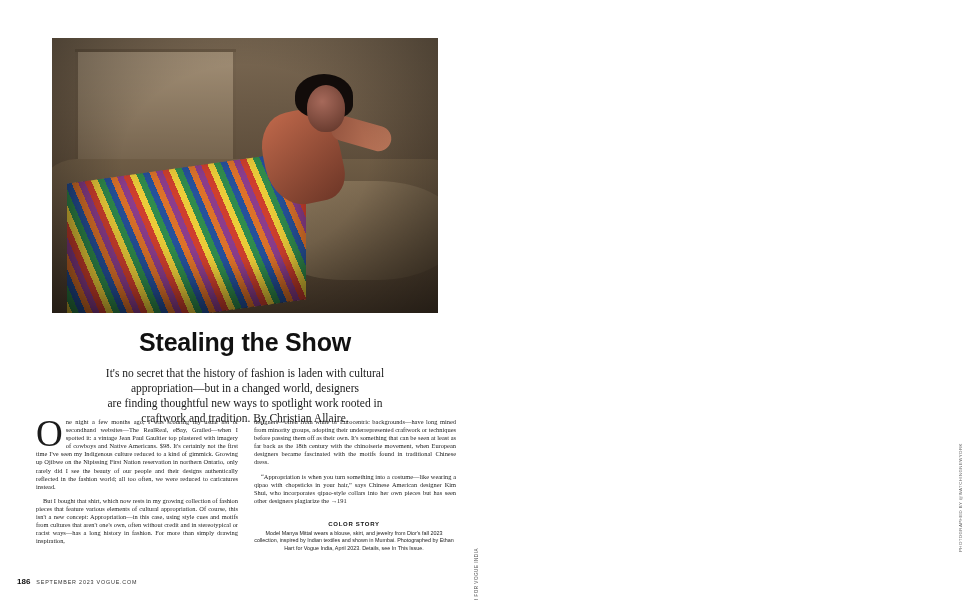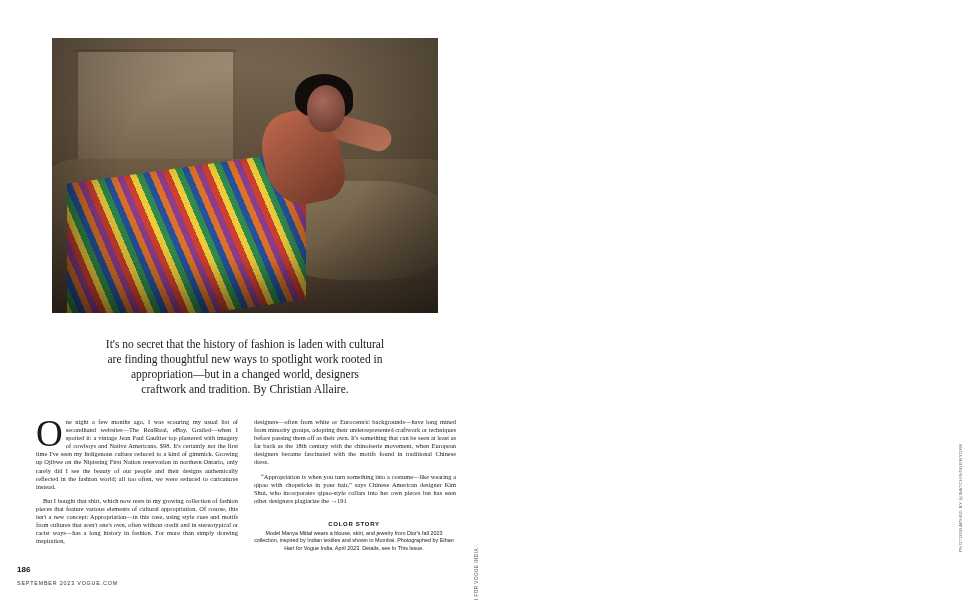--- a/index.html
+++ b/index.html
@@ -181,21 +181,20 @@
     color: #222;
   }
 
   
   .folio-left {
     position: absolute;
     left: 17px; bottom: 14px;
     display: flex;
     align-items: baseline;
     gap: 6px;
-    flex-direction: column;
   }
   .folio-num {
     font-family: "Liberation Sans", sans-serif;
     font-size: 8px;
     font-weight: 700;
     color: #111;
   }
   .folio-text {
     font-family: "Liberation Sans", sans-serif;
     font-size: 5.4px;
@@ -251,24 +250,25 @@
       <div class="cushion"></div>
       <div class="skirt"></div>
       <div class="torso"></div>
       <div class="arm"></div>
       <div class="hair"></div>
       <div class="head"></div>
       <div class="vignette"></div>
     </div>
 
     <div class="headline">
+      <h1>Stealing the Show</h1>
       <div class="deck">
         <div>It's no secret that the history of fashion is laden with cultural</div>
+        <div>appropriation—but in a changed world, designers</div>
         <div>are finding thoughtful new ways to spotlight work rooted in</div>
-        <div>appropriation—but in a changed world, designers</div>
         <div>craftwork and tradition. By Christian Allaire.</div>
       </div>
     </div>
 
     <div class="cols">
       <div class="col">
         <p class="first"><span class="dropcap">O</span><span>ne night a few months ago, I was scouring my usual list of secondhand websites—The RealReal, eBay, Grailed—when I spotted it: a vintage Jean Paul Gaultier top plastered with imagery of cowboys and Native Americans. $98. It's certainly not the first time I've seen my Indigenous culture reduced to a kind of gimmick. Growing up Ojibwe on the Nipissing First Nation reservation in northern Ontario, only rarely did I see the beauty of our people and their designs authentically reflected in the fashion world; all too often, we were reduced to caricatures instead.</span></p>
         <p><span>But I bought that shirt, which now rests in my growing collection of fashion pieces that feature various elements of cultural appropriation. Of course, this isn't a new concept: Appropriation—in this case, using style cues and motifs from cultures that aren't one's own, often without credit and in stereotypical or racist ways—has a long history in fashion. For more than simply drawing inspiration,</span></p>
       </div>
       <div class="col">

